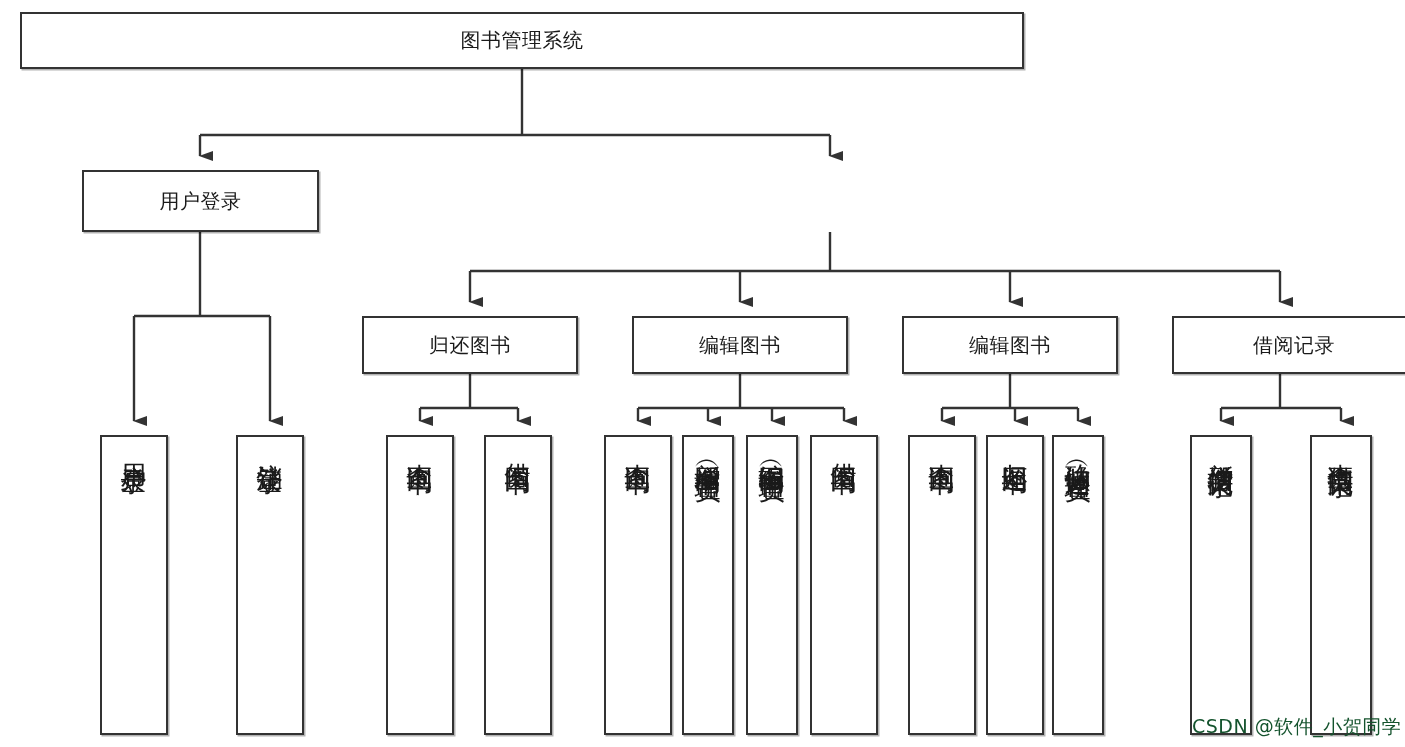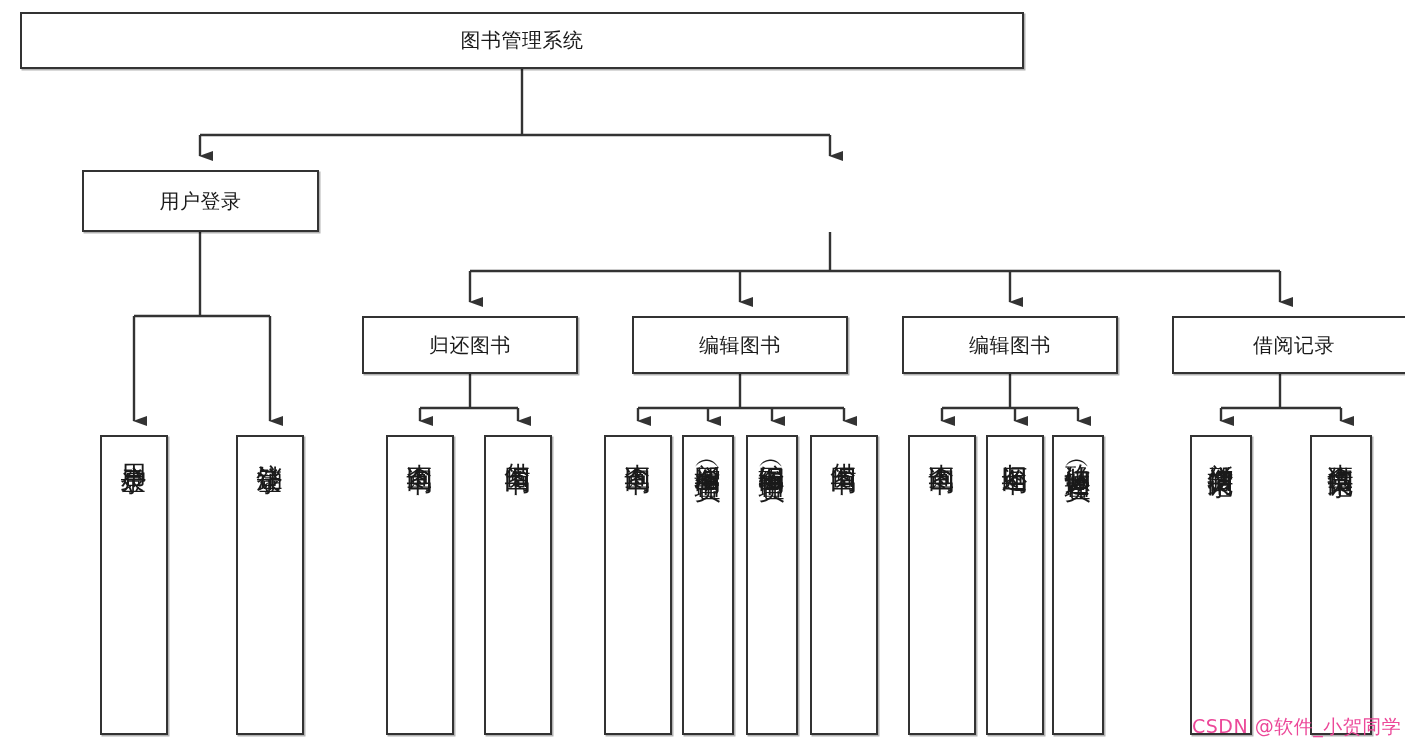--- a/index.html
+++ b/index.html
@@ -55,21 +55,21 @@
   .vert .node-label {
     writing-mode: vertical-rl;
     text-orientation: upright;
     font-size: 26px;
     letter-spacing: 2px;
     line-height: 1;
   }
   .watermark {
     position: absolute;
     font-size: 19px;
-    color: #ec4899;
+    color: #14532d;
     letter-spacing: 0.5px;
     white-space: pre;
     pointer-events: none;
     font-family: "DejaVu Sans", "Liberation Sans", sans-serif;
   }
 </style>
 </head>
 <body>
 
 <div id="diagram-root">

